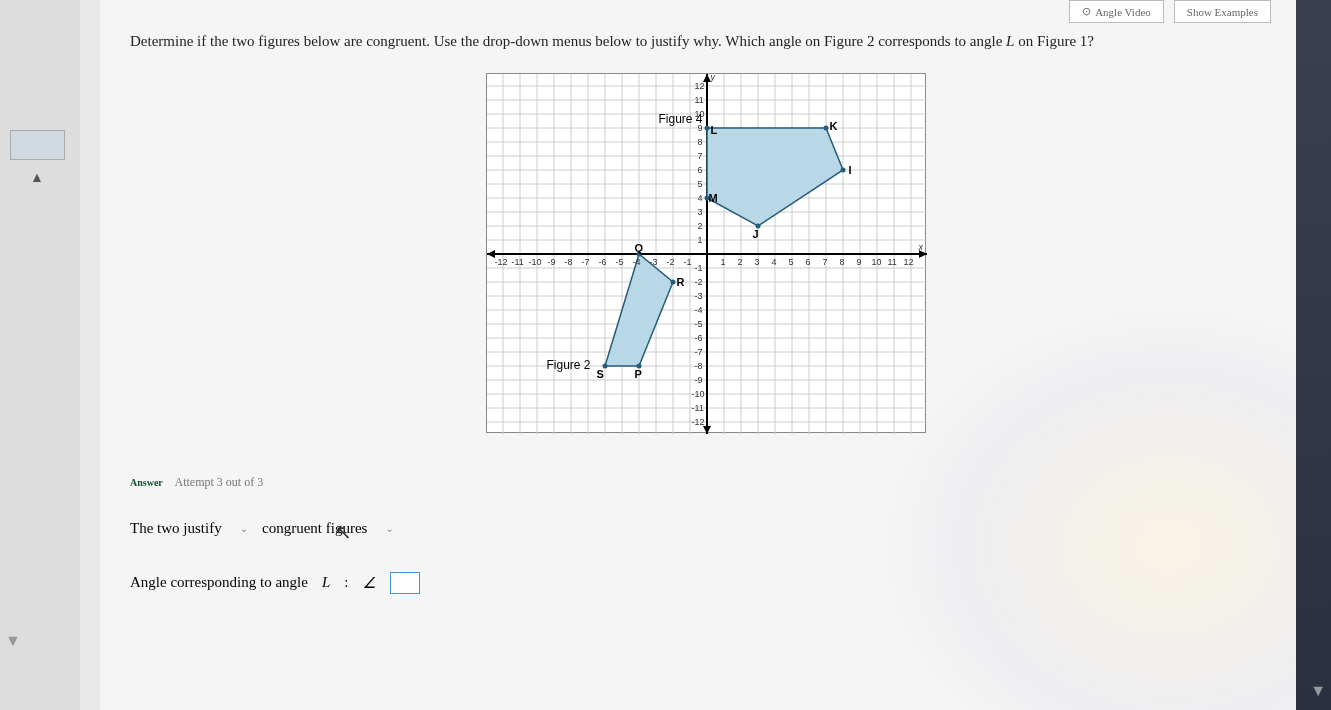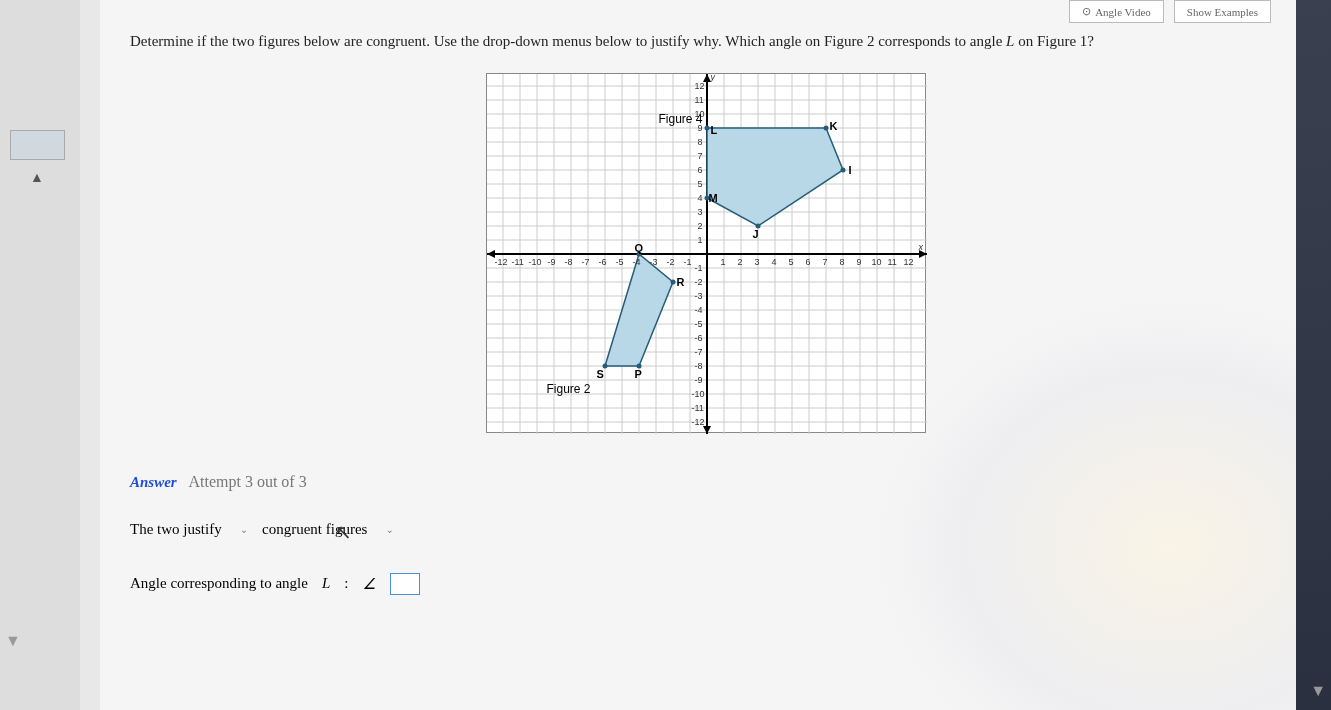--- a/index.html
+++ b/index.html
@@ -75,26 +75,25 @@
       font-size: 12px;
       color: #000;
       font-family: Arial, sans-serif;
     }
     .answer-section {
       margin-top: 40px;
       font-size: 15px;
     }
     .answer-header {
       font-weight: bold;
-      font-size: 15px;
-      color: #1d4ed8;
-      font-style: italic;
+      font-size: 10px;
+      color: #14532d;
     }
     .attempt-text {
-      font-size: 16px;
+      font-size: 12px;
       color: #777;
       font-weight: normal;
       margin-left: 8px;
     }
     .answer-line {
       margin-top: 30px;
       display: flex;
       align-items: center;
       gap: 10px;
       flex-wrap: wrap;
@@ -348,21 +347,21 @@
       <span class="axis-label" style="left:208px;top:287px;">-8</span>
       <span class="axis-label" style="left:208px;top:301px;">-9</span>
       <span class="axis-label" style="left:205px;top:315px;">-10</span>
       <span class="axis-label" style="left:205px;top:329px;">-11</span>
       <span class="axis-label" style="left:205px;top:343px;">-12</span>
 
       <span class="axis-label" style="left:432px;top:168px;font-style:italic;">x</span>
       <span class="axis-label" style="left:224px;top:-2px;font-style:italic;">y</span>
 
       <span class="figure-label" style="left:172px;top:38px;">Figure 4</span>
-      <span class="figure-label" style="left:60px;top:308px;">Figure 2</span>
+      <span class="figure-label" style="left:60px;top:284px;">Figure 2</span>
 
       <span class="point-label" style="left:224px;top:50px;">L</span>
       <span class="point-label" style="left:343px;top:46px;">K</span>
       <span class="point-label" style="left:362px;top:90px;">I</span>
       <span class="point-label" style="left:266px;top:154px;">J</span>
       <span class="point-label" style="left:222px;top:118px;">M</span>
 
       <span class="point-label" style="left:148px;top:168px;">Q</span>
       <span class="point-label" style="left:190px;top:202px;">R</span>
       <span class="point-label" style="left:148px;top:294px;">P</span>

